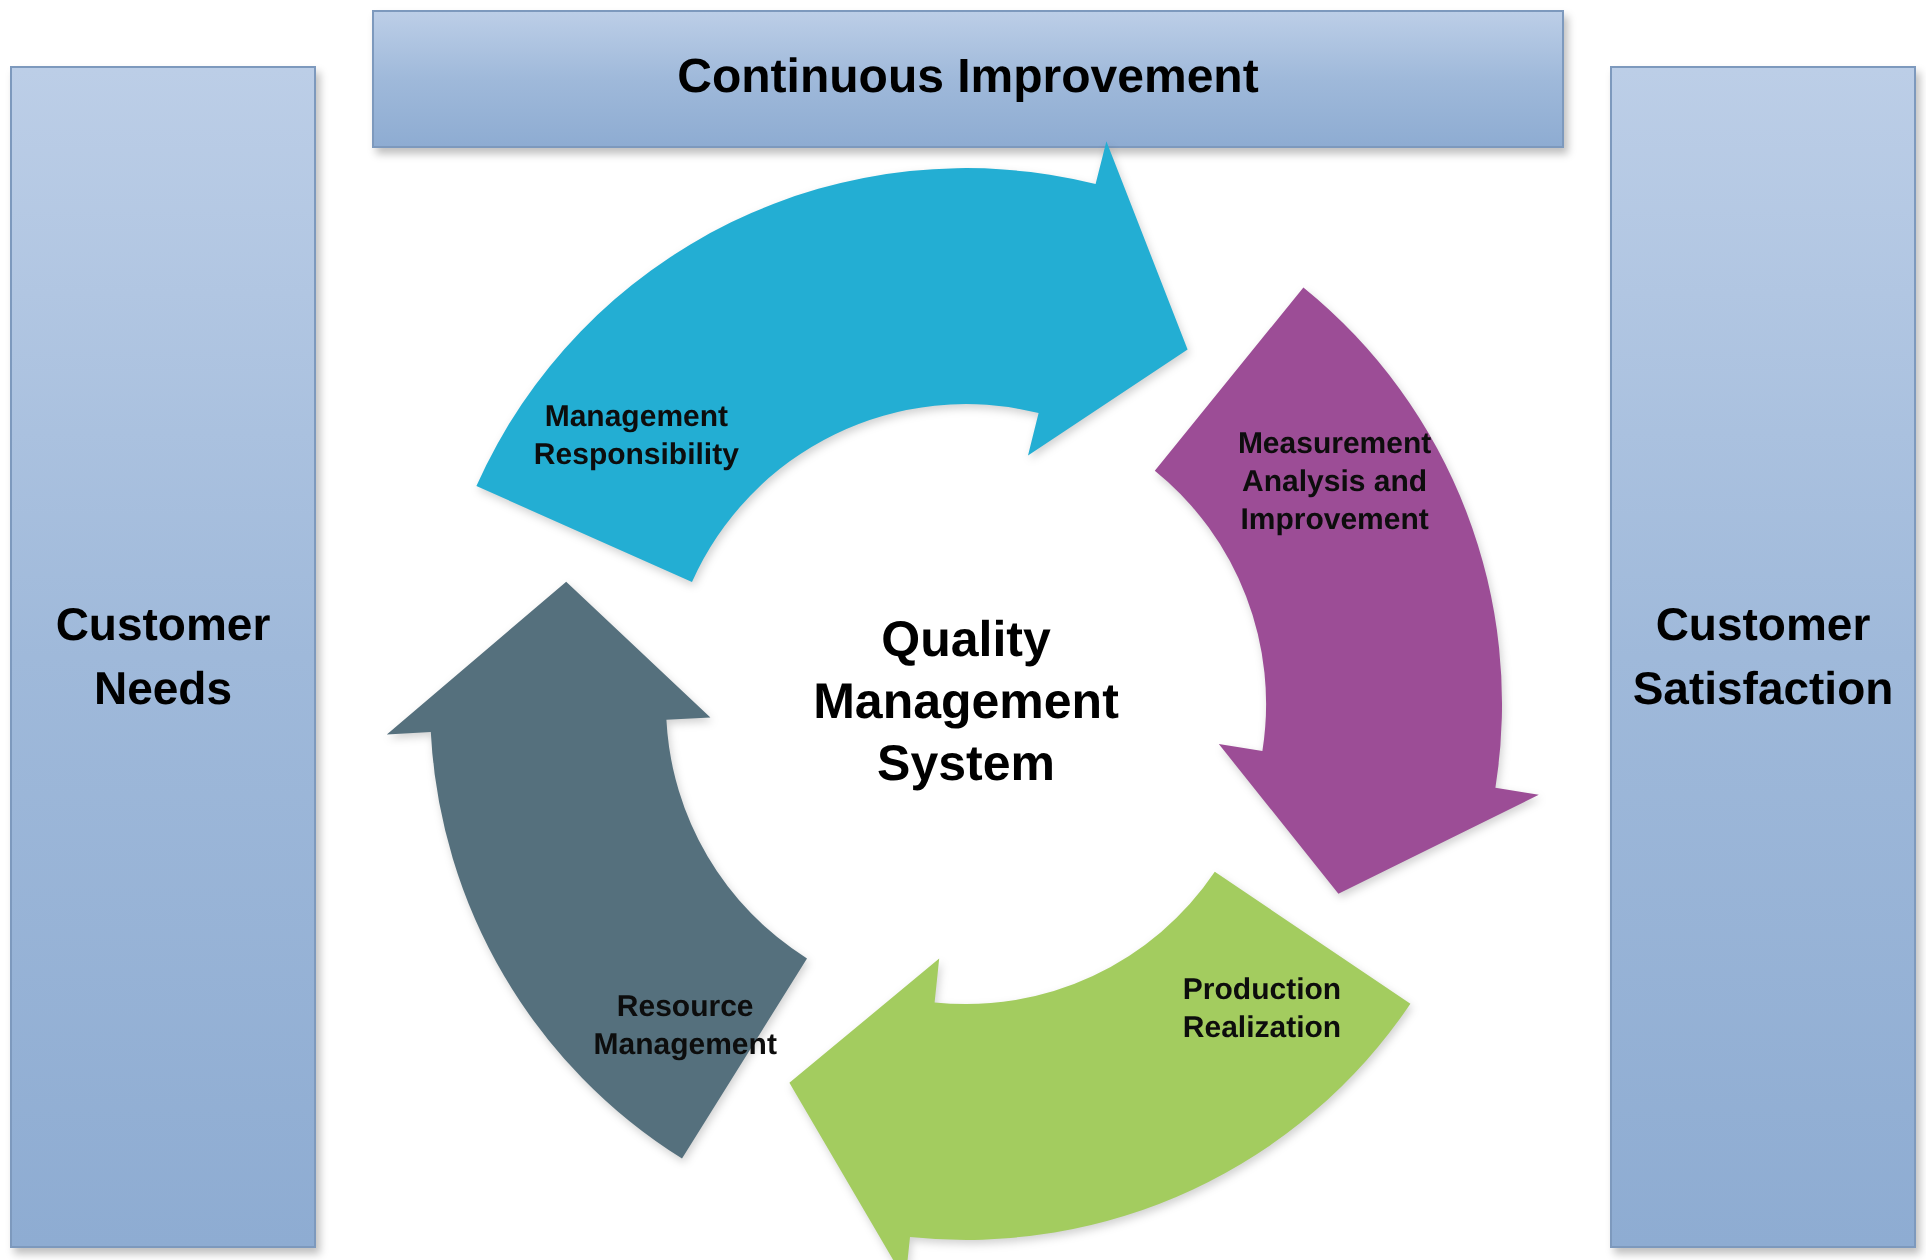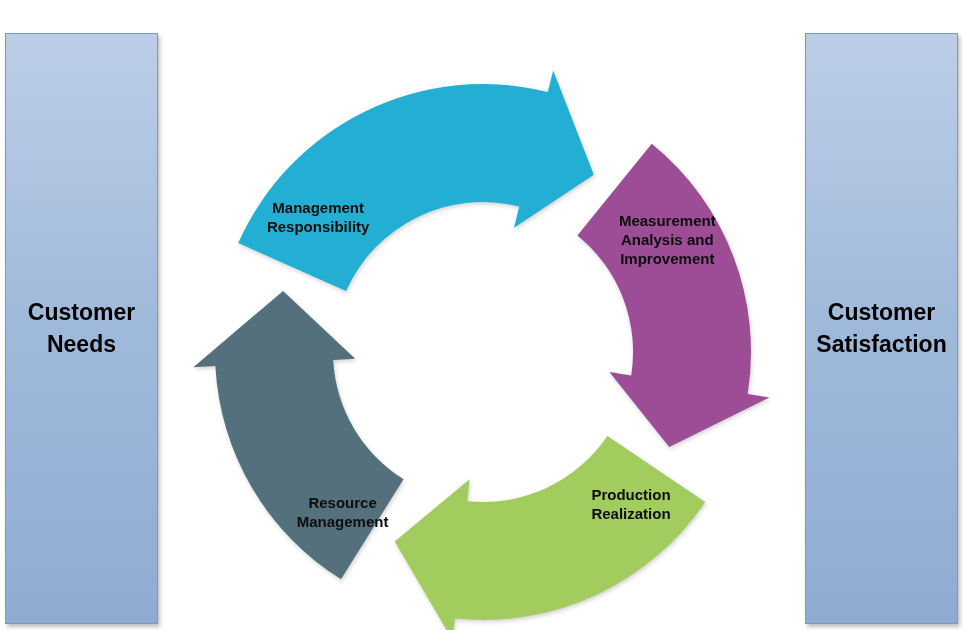--- a/index.html
+++ b/index.html
@@ -34,20 +34,23 @@
     position: absolute; left: 353px; top: 305px; width: 260px;
     text-align: center; font-weight: bold; font-size: 25px; line-height: 31px;
     color: #000; white-space: pre-line;
   }
 </style>
 </head>
 <body>
 
 <div class="stage">
 
+  <div class="box banner">
+    <span class="panel-text">Continuous Improvement</span>
+  </div>
 
   <div class="box left-panel">
     <span class="panel-text">Customer
 Needs</span>
   </div>
 
   <div class="box right-panel">
     <span class="panel-text">Customer
 Satisfaction</span>
   </div>
@@ -56,14 +59,17 @@
       <path d="M 238.2 243.0 A 268 268 0 0 1 547.8 92.0 L 553.2 70.6 L 593.8 174.8 L 514.0 227.8 L 519.3 206.5 A 150 150 0 0 0 346.0 291.0 Z" fill="#23aed3" class="seg-arrow"></path>
       <text text-anchor="middle" class="seg-label"><tspan x="318.2" y="209.1" dominant-baseline="middle">Management</tspan><tspan x="318.2" y="228.1" dominant-baseline="middle">Responsibility</tspan></text>
       <path d="M 651.7 143.7 A 268 268 0 0 1 747.7 393.9 L 769.4 397.4 L 669.2 446.9 L 609.4 372.0 L 631.2 375.5 A 150 150 0 0 0 577.4 235.4 Z" fill="#9c4d96" class="seg-arrow"></path>
       <text text-anchor="middle" class="seg-label"><tspan x="667.3" y="222.3" dominant-baseline="middle">Measurement</tspan><tspan x="667.3" y="241.3" dominant-baseline="middle">Analysis and</tspan><tspan x="667.3" y="260.3" dominant-baseline="middle">Improvement</tspan></text>
       <path d="M 705.2 501.9 A 268 268 0 0 1 455.0 618.5 L 452.7 640.4 L 394.7 541.4 L 469.6 479.3 L 467.3 501.2 A 150 150 0 0 0 607.4 435.9 Z" fill="#a3cc5f" class="seg-arrow"></path>
       <text text-anchor="middle" class="seg-label"><tspan x="631.0" y="495.7" dominant-baseline="middle">Production</tspan><tspan x="631.0" y="514.7" dominant-baseline="middle">Realization</tspan></text>
       <path d="M 341.0 579.3 A 268 268 0 0 1 215.4 366.0 L 193.4 367.2 L 283.1 290.9 L 355.2 358.7 L 333.2 359.9 A 150 150 0 0 0 403.5 479.2 Z" fill="#55707d" class="seg-arrow"></path>
       <text text-anchor="middle" class="seg-label"><tspan x="342.6" y="504.0" dominant-baseline="middle">Resource</tspan><tspan x="342.6" y="523.0" dominant-baseline="middle">Management</tspan></text>
     </svg>
 
+  <div class="center-title">Quality
+Management
+System</div>
 
 </div>
 
 </body></html>

